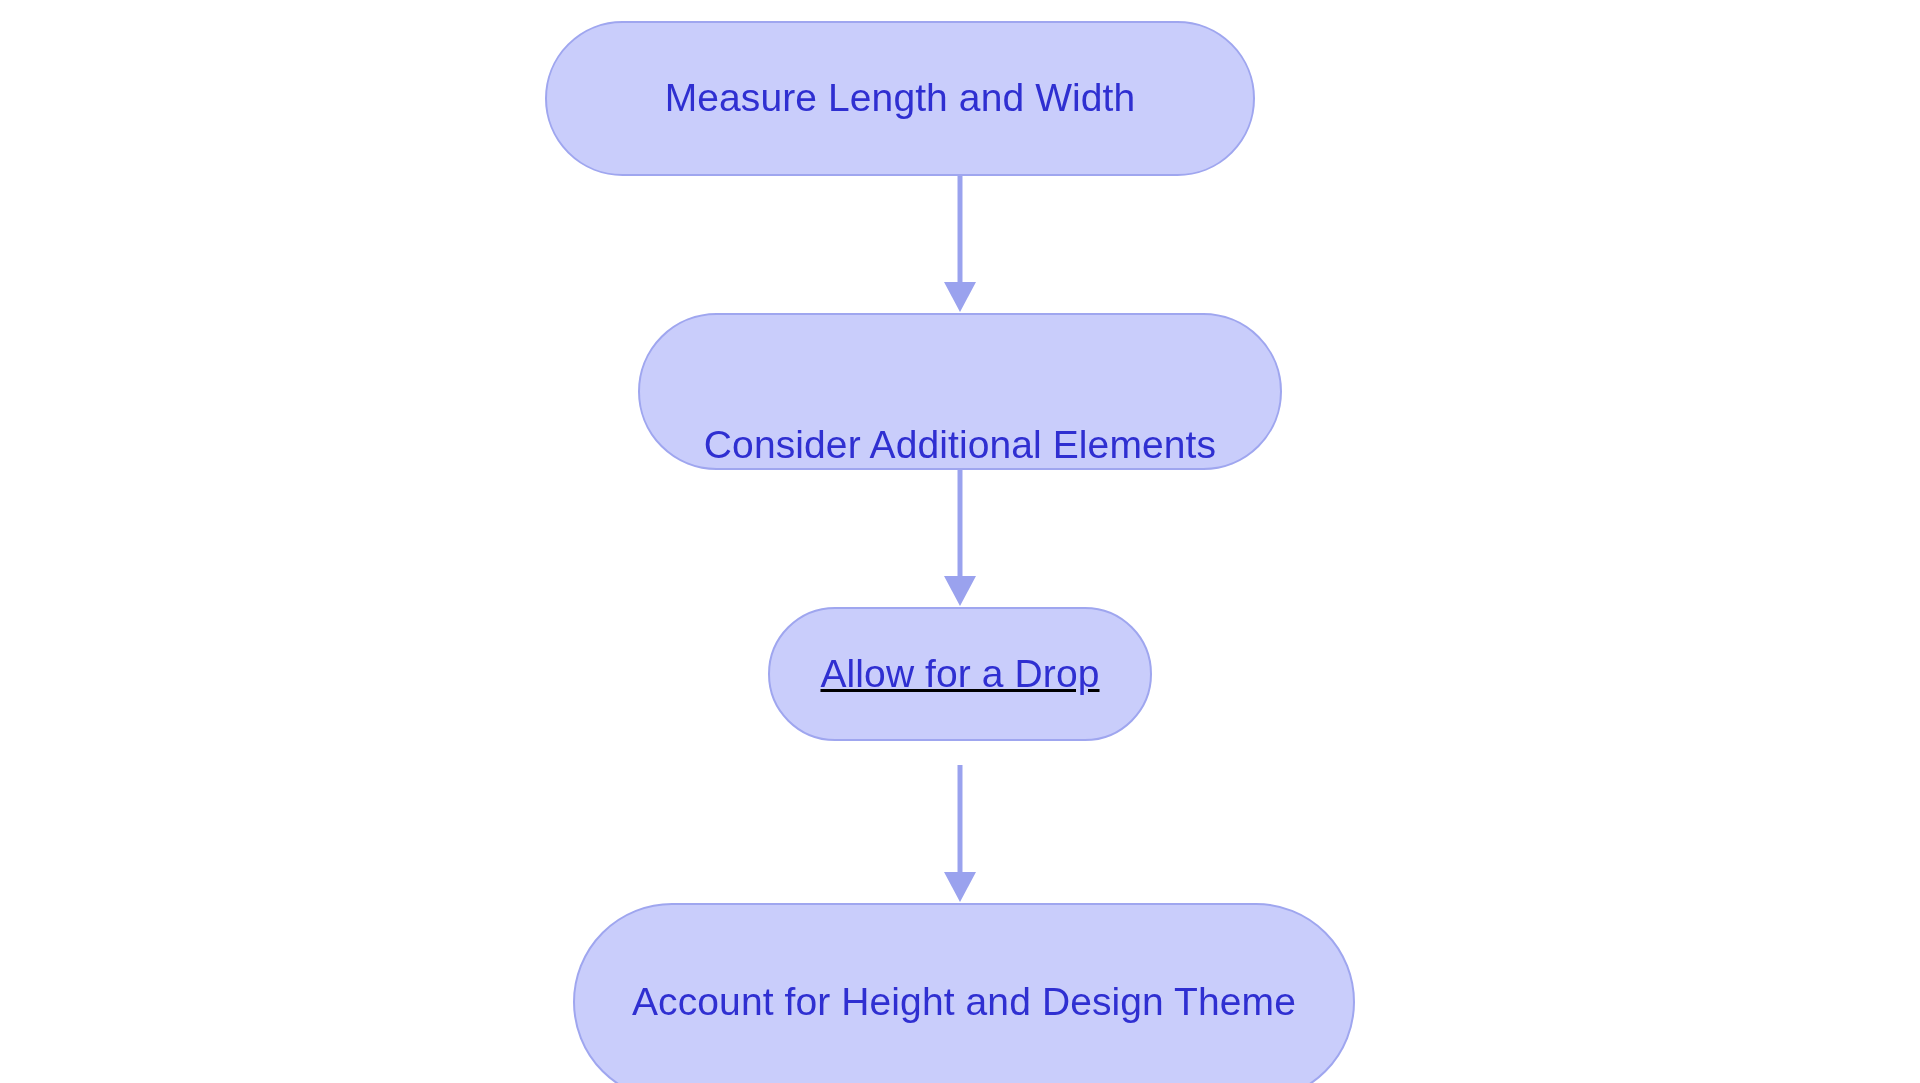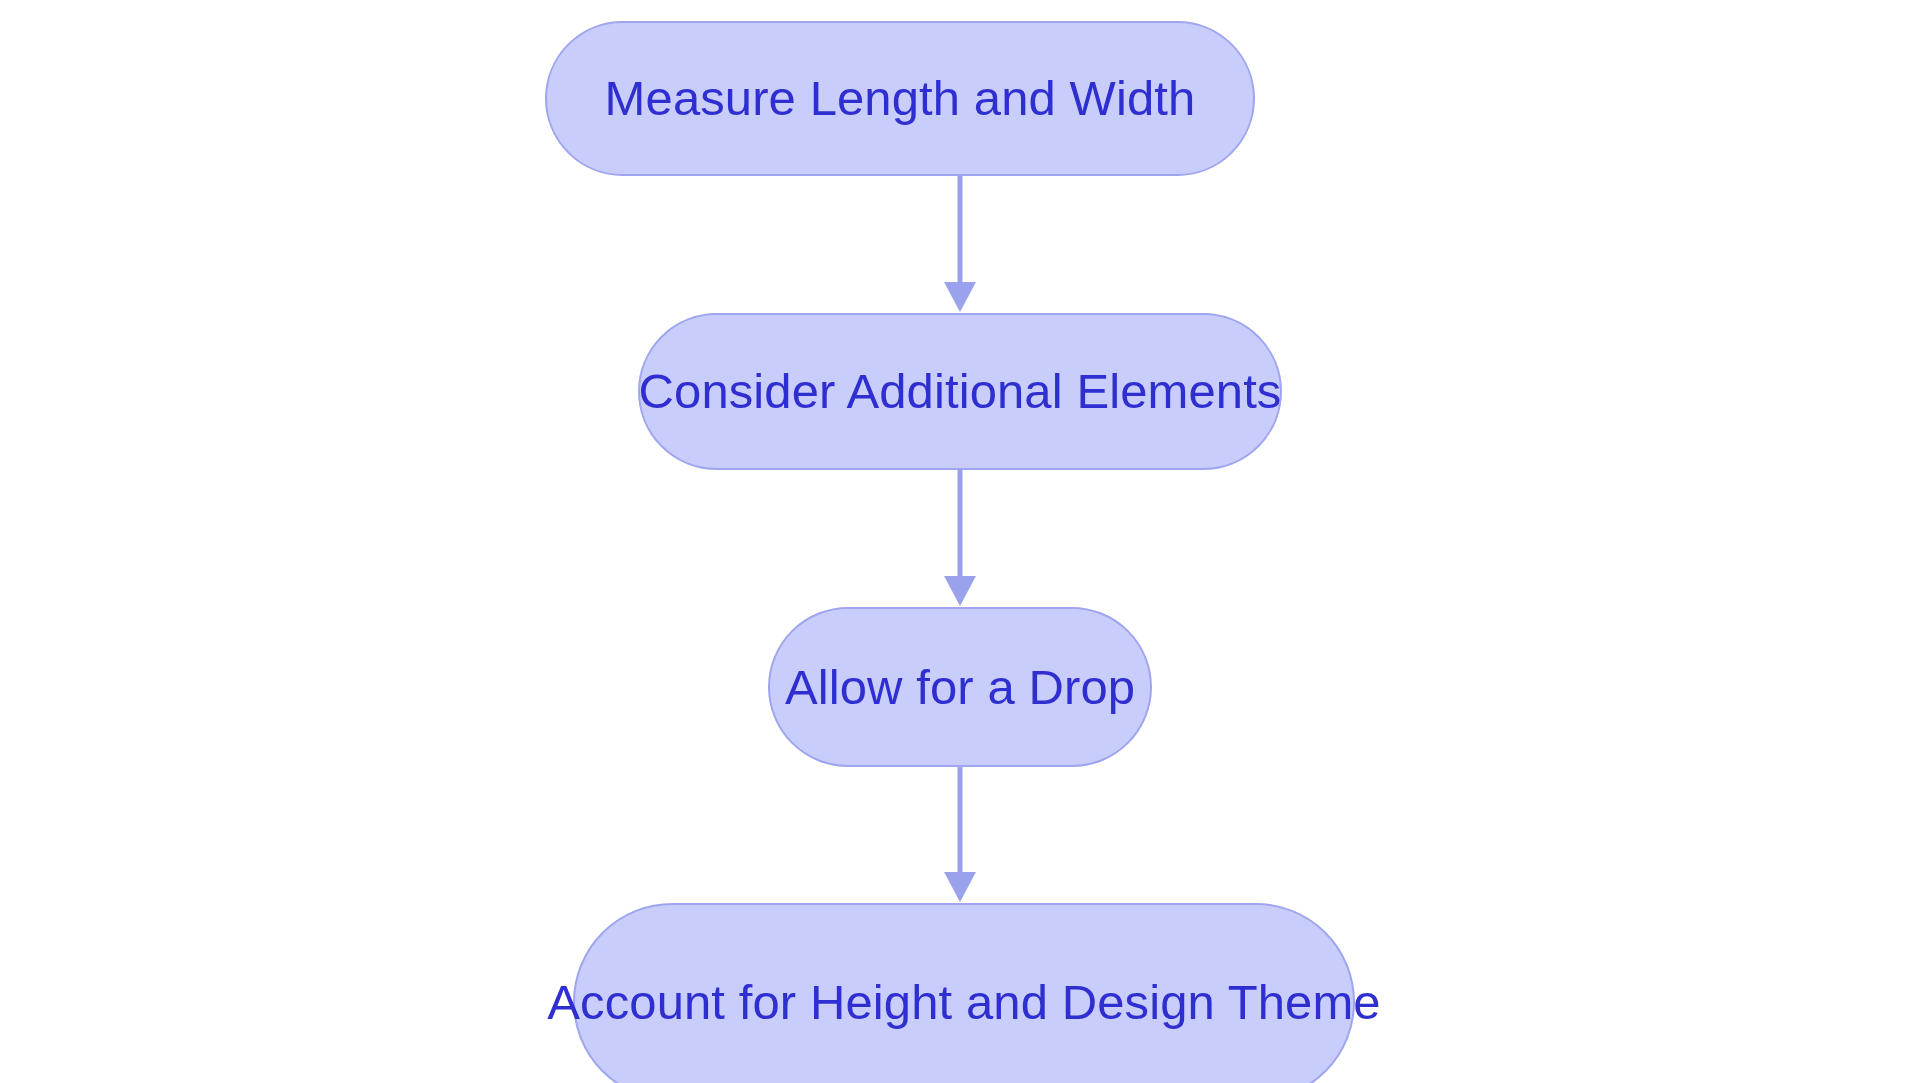--- a/index.html
+++ b/index.html
@@ -31,31 +31,31 @@
     background: #c9cdfb;
     border: 2px solid #9fa6ef;
     border-radius: 999px;
     text-align: center;
     padding: 0 28px;
     cursor: default;
   }
   .node-label {
     color: #2f2fd1;
     font-family: "Liberation Sans", sans-serif;
-    font-size: 49px;
+    font-size: 39px;
     font-weight: 400;
     line-height: 1.15;
     letter-spacing: 0.1px;
     white-space: nowrap;
   }
 
   
   #node-1 { left: 545px; top: 21px;  width: 710px; height: 155px; }
-  #node-2 { left: 638px; top: 313px; width: 644px; height: 157px; }
-  #node-3 { left: 768px; top: 607px; width: 384px; height: 160px; }
+  #node-2 { left: 638px; top: 313px; width: 644px; height: 157px; align-items: flex-end; }
+  #node-3 { left: 768px; top: 607px; width: 384px; height: 134px; text-decoration: underline; }
   #node-4 { left: 573px; top: 903px; width: 782px; height: 198px; }
 
   
   .connector {
     position: absolute;
     left: 0;
     top: 0;
     width: 1920px;
     height: 1083px;
     pointer-events: none;

